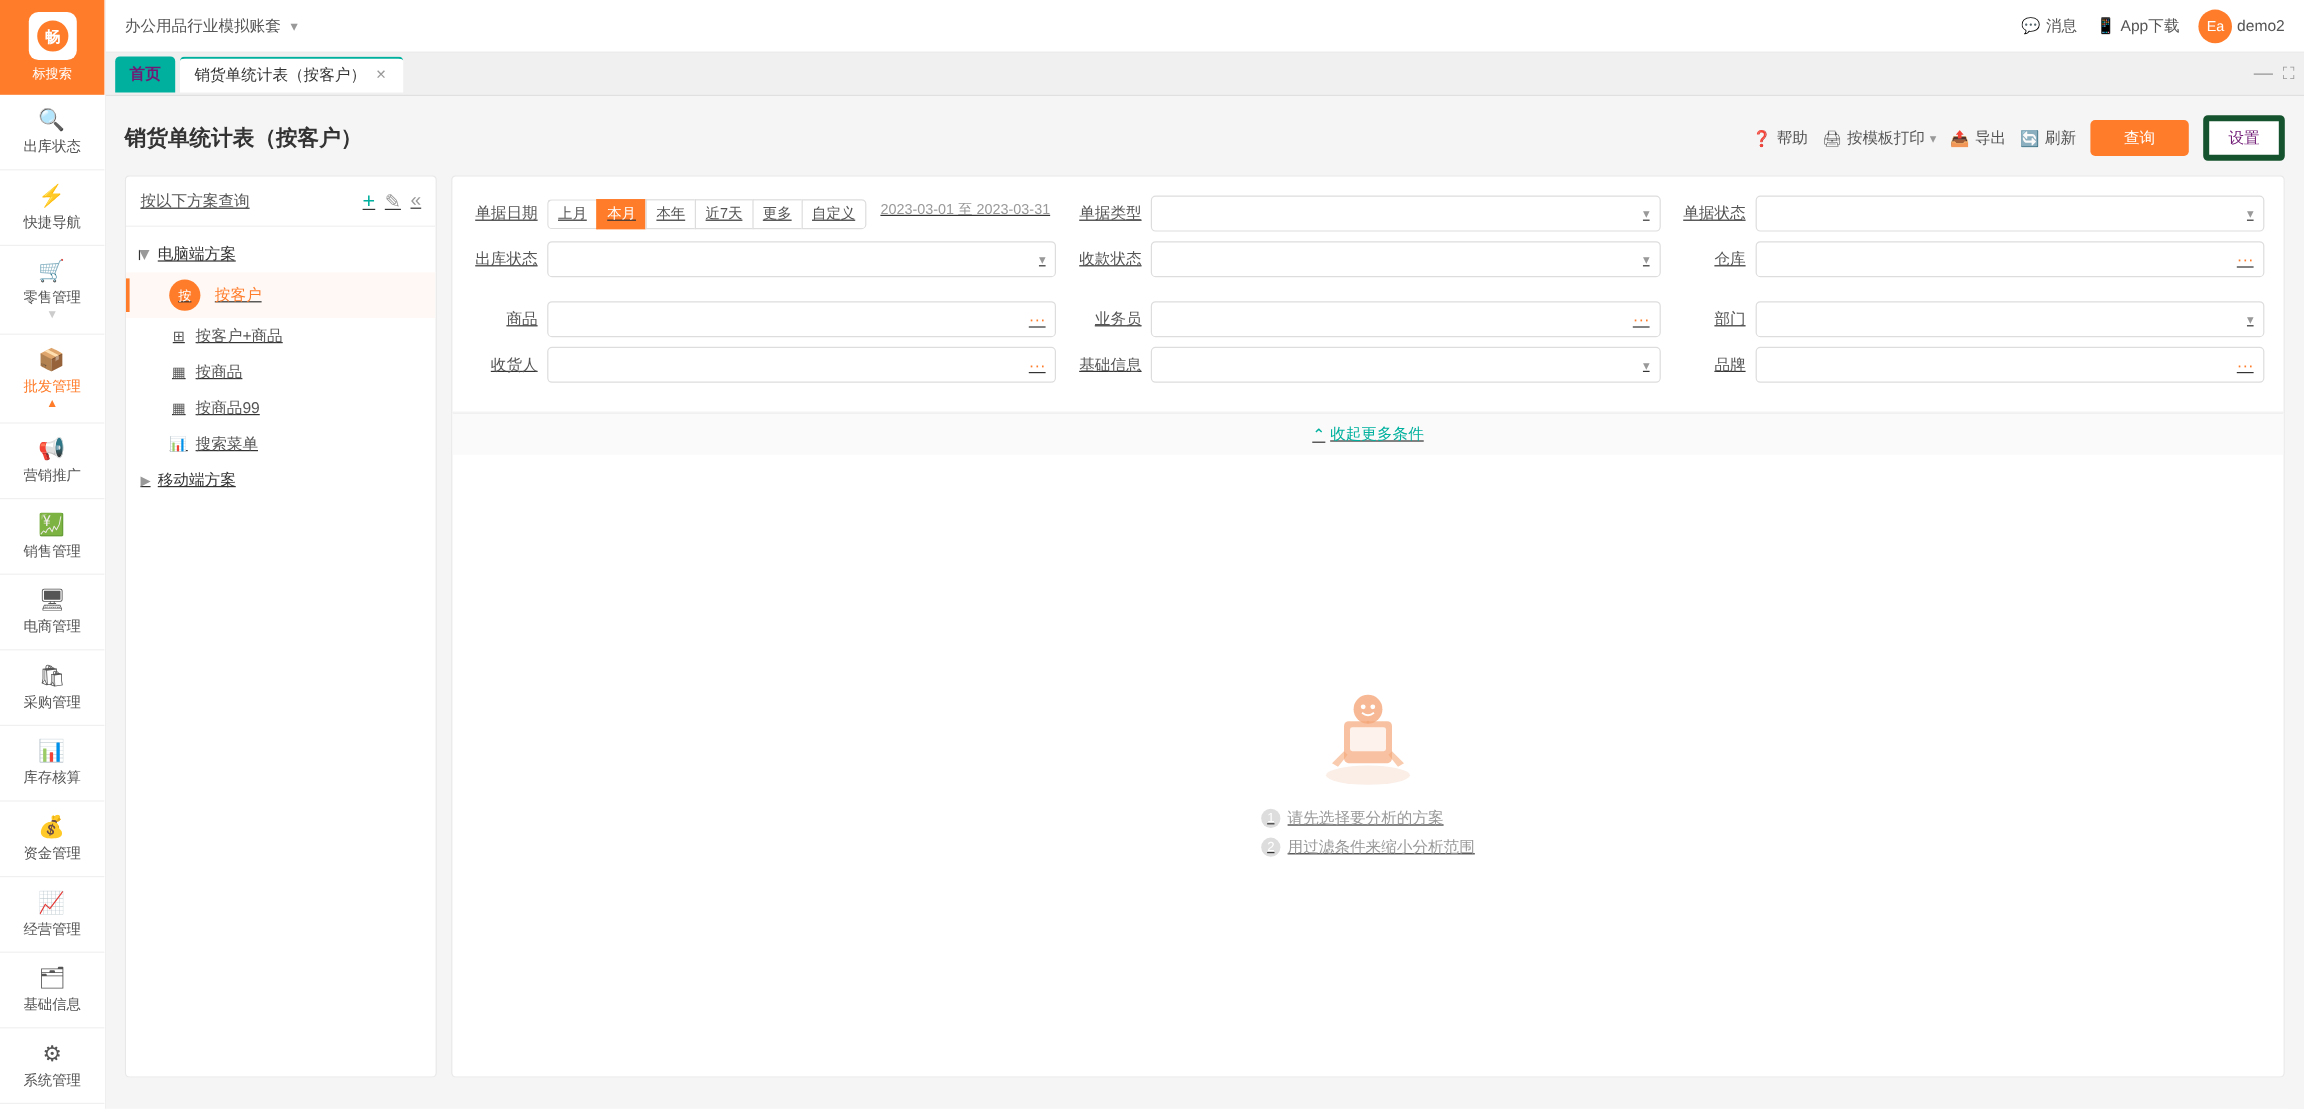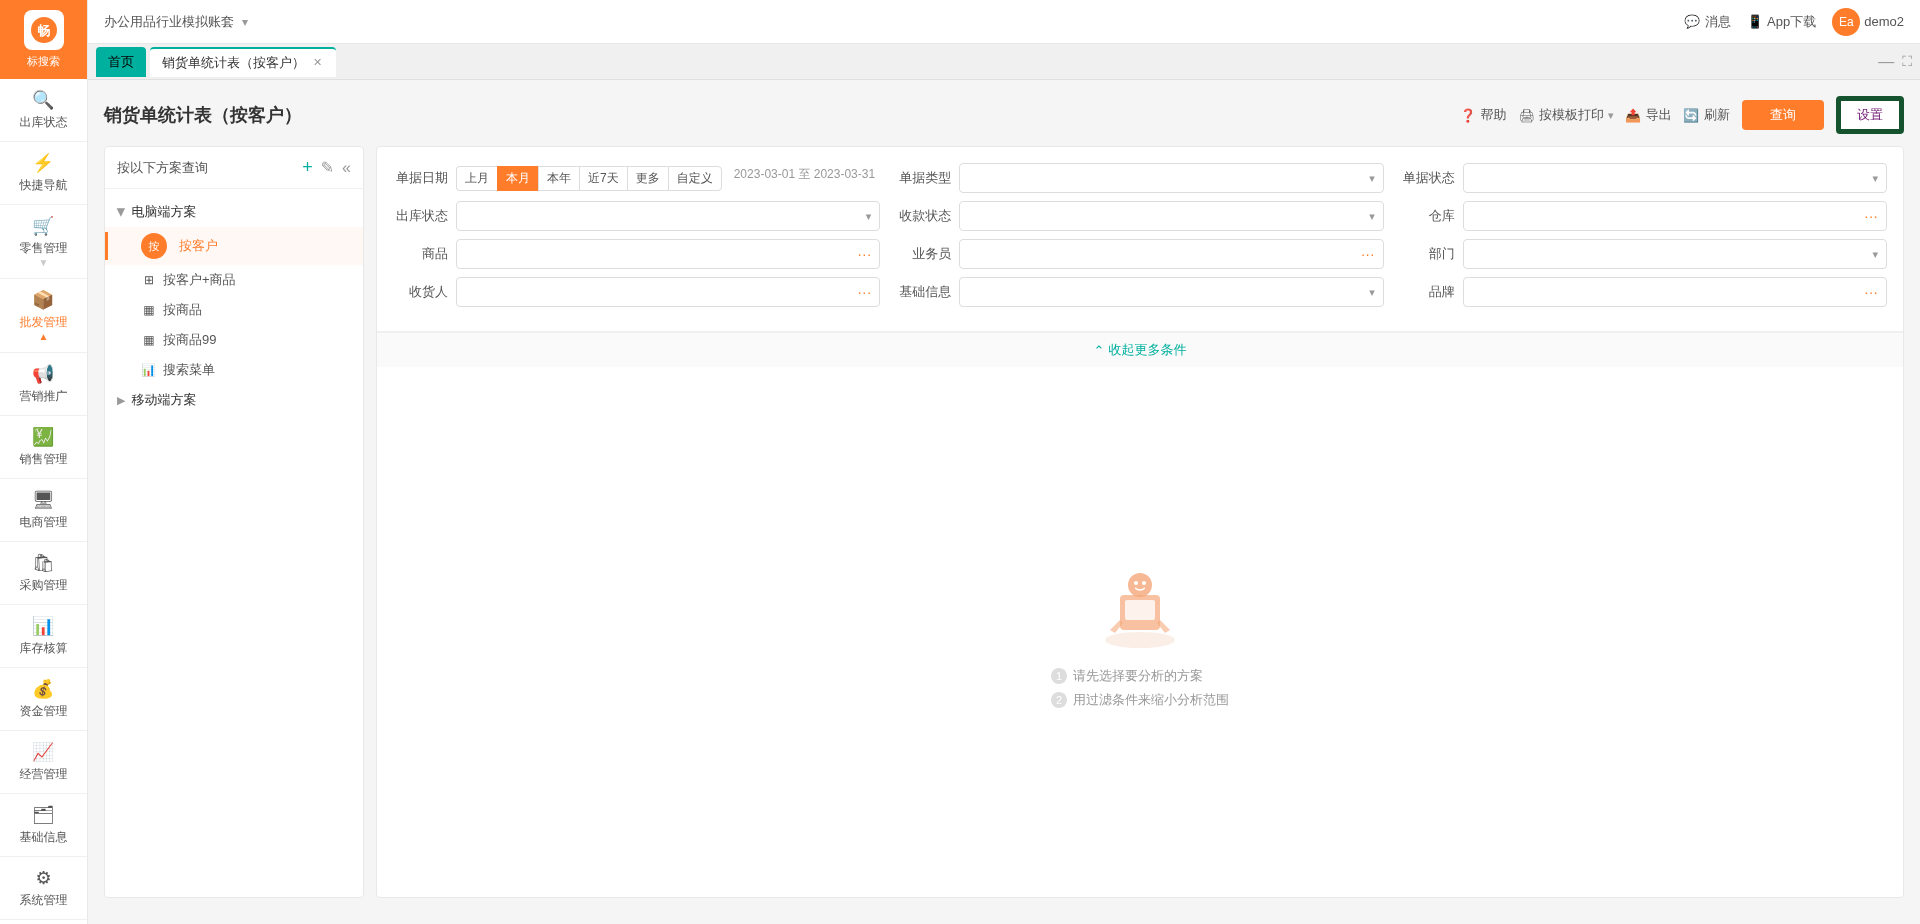--- a/index.html
+++ b/index.html
@@ -126,21 +126,22 @@
       align-items: center;
       gap: 6px;
       cursor: pointer;
       border-radius: 4px 4px 0 0;
       font-size: 13px;
       background: #fff;
       color: #333;
     }
     .tab.home {
       background: #00b09e;
-      color: #000000;
+      color: #701a75;
+      font-weight: bold;
     }
     .tab.active {
       background: #fff;
       color: #333;
       border-top: 2px solid #00b09e;
     }
     .tab .tab-close {
       font-size: 11px;
       color: #999;
       cursor: pointer;
@@ -198,20 +199,21 @@
       font-size: 13px;
       cursor: pointer;
     }
 
     
     .two-col {
       display: flex;
       gap: 12px;
       height: calc(100% - 60px);
       overflow: hidden;
+      text-decoration: underline;
     }
 
     
     .left-panel {
       width: 260px;
       background: #fff;
       border-radius: 4px;
       border: 1px solid #e8e8e8;
       flex-shrink: 0;
       overflow-y: auto;
@@ -680,21 +682,21 @@
             </div>
 
             <div class="filter-cell">
               <span class="filter-cell-label">仓库</span>
               <div class="filter-cell-control dots-end">
                 <span class="ellipsis-btn">···</span>
               </div>
             </div>
           </div>
 
-          <div class="filter-grid" style="align-items:center;margin-top:8px;">
+          <div class="filter-grid" style="align-items:center;margin-top:20px;">
             <div class="filter-cell">
               <span class="filter-cell-label">商品</span>
               <div class="filter-cell-control dots-end">
                 <span class="ellipsis-btn">···</span>
               </div>
             </div>
 
             <div class="filter-cell">
               <span class="filter-cell-label">业务员</span>
               <div class="filter-cell-control dots-end">

